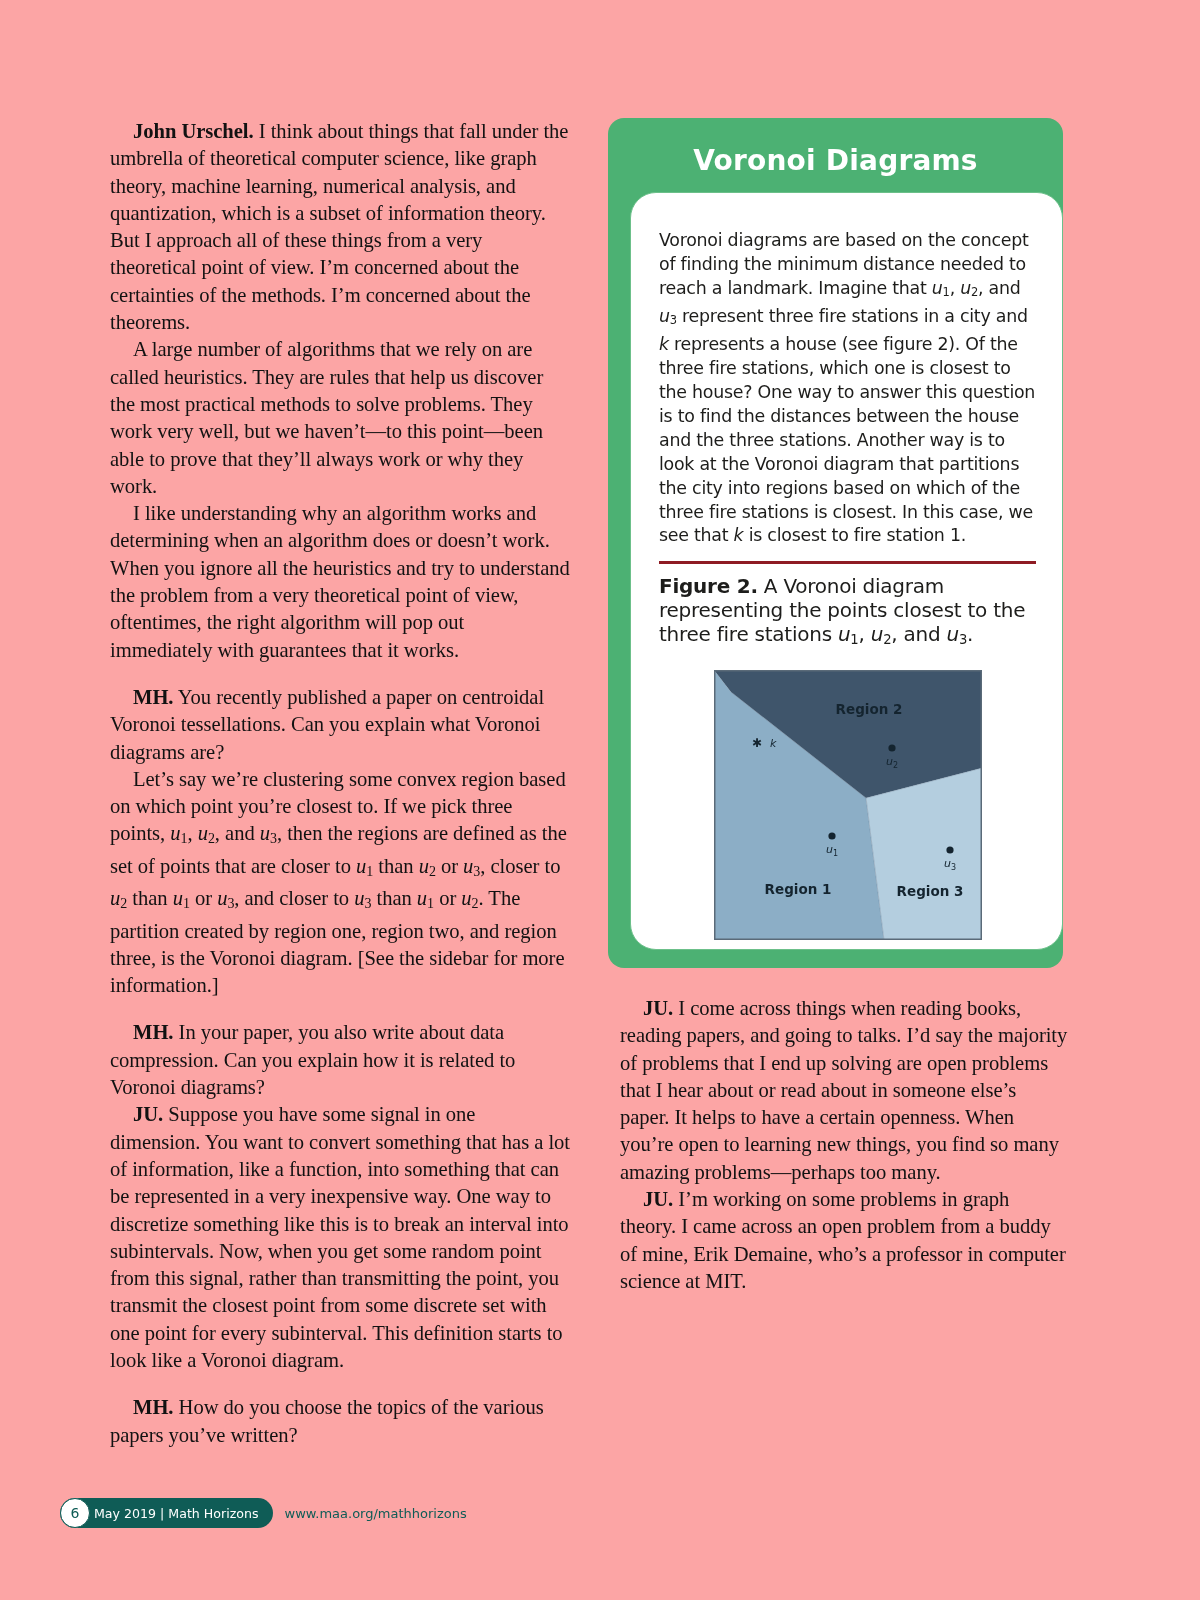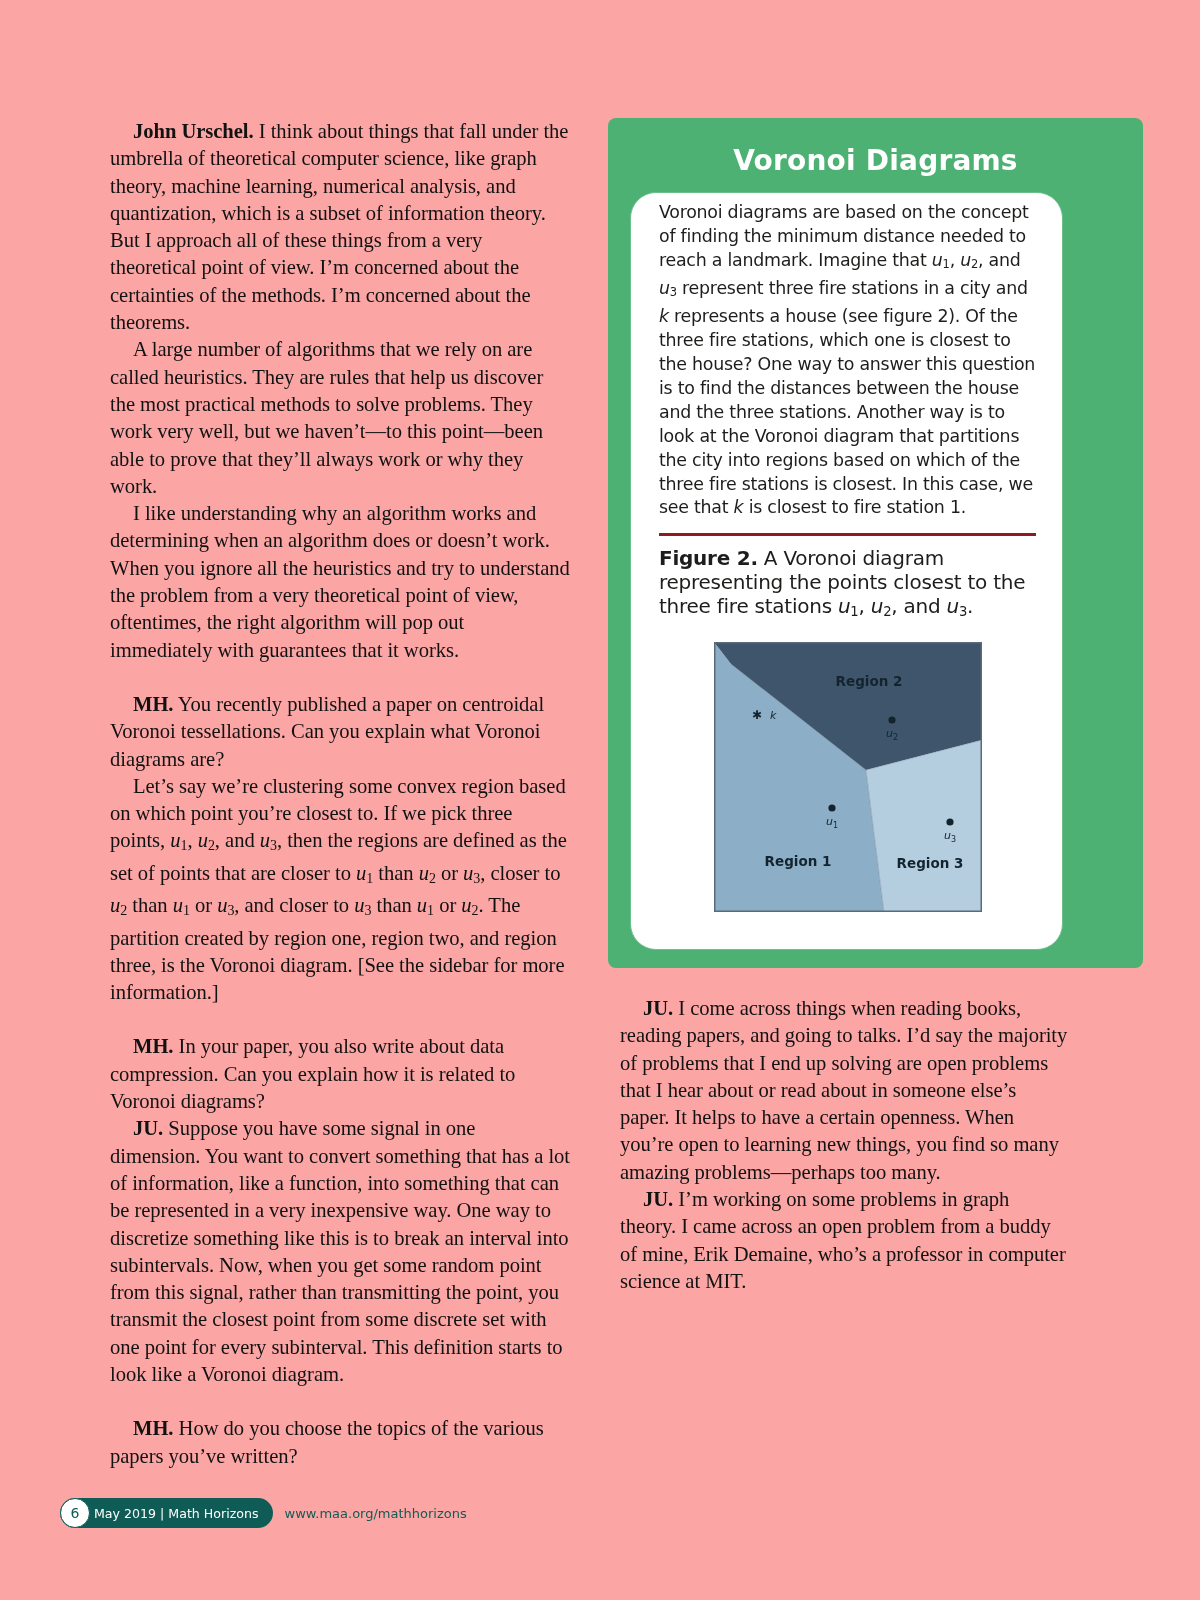--- a/index.html
+++ b/index.html
@@ -41,44 +41,44 @@
     margin: 0;
     font-family: "Liberation Serif", serif;
     font-size: 20.6px;
     line-height: 27.3px;
     text-indent: 23px;
     letter-spacing: -0.05px;
     text-align: left;
     color: #121212;
   }
   p.body.gap {
-    margin-top: 27px;
+    margin-top: 20px;
   }
   .spk {
     font-weight: bold;
   }
   .mvar {
     font-family: "Liberation Serif", serif;
     font-style: italic;
   }
   .mvar sub {
     font-style: normal;
     font-size: 0.68em;
     vertical-align: -0.22em;
   }
 
   
   .sidebar {
     position: absolute;
     left: 608px;
     top: 118px;
-    width: 535px;
+    width: 455px;
     height: 850px;
     background: #4CB173;
-    border-radius: 8px;
+    border-radius: 16px;
     box-sizing: border-box;
   }
   .sidebar-title {
     position: absolute;
     left: 0;
     top: 26px;
     width: 100%;
     text-align: center;
     font-family: "DejaVu Sans", sans-serif;
     font-weight: bold;
@@ -89,21 +89,21 @@
   .sidebar-card {
     position: absolute;
     left: 22px;
     top: 74px;
     width: 433px;
     height: 758px;
     background: #ffffff;
     border: 1.5px solid #6cc08a;
     border-radius: 26px;
     box-sizing: border-box;
-    padding: 8px 26px 0 28px;
+    padding: 36px 26px 0 28px;
   }
   .sb-text {
     margin: 0;
     font-family: "DejaVu Sans", sans-serif;
     font-size: 17.4px;
     line-height: 23.9px;
     color: #1d1d1b;
     letter-spacing: -0.25px;
   }
   .sb-text .mvar,

